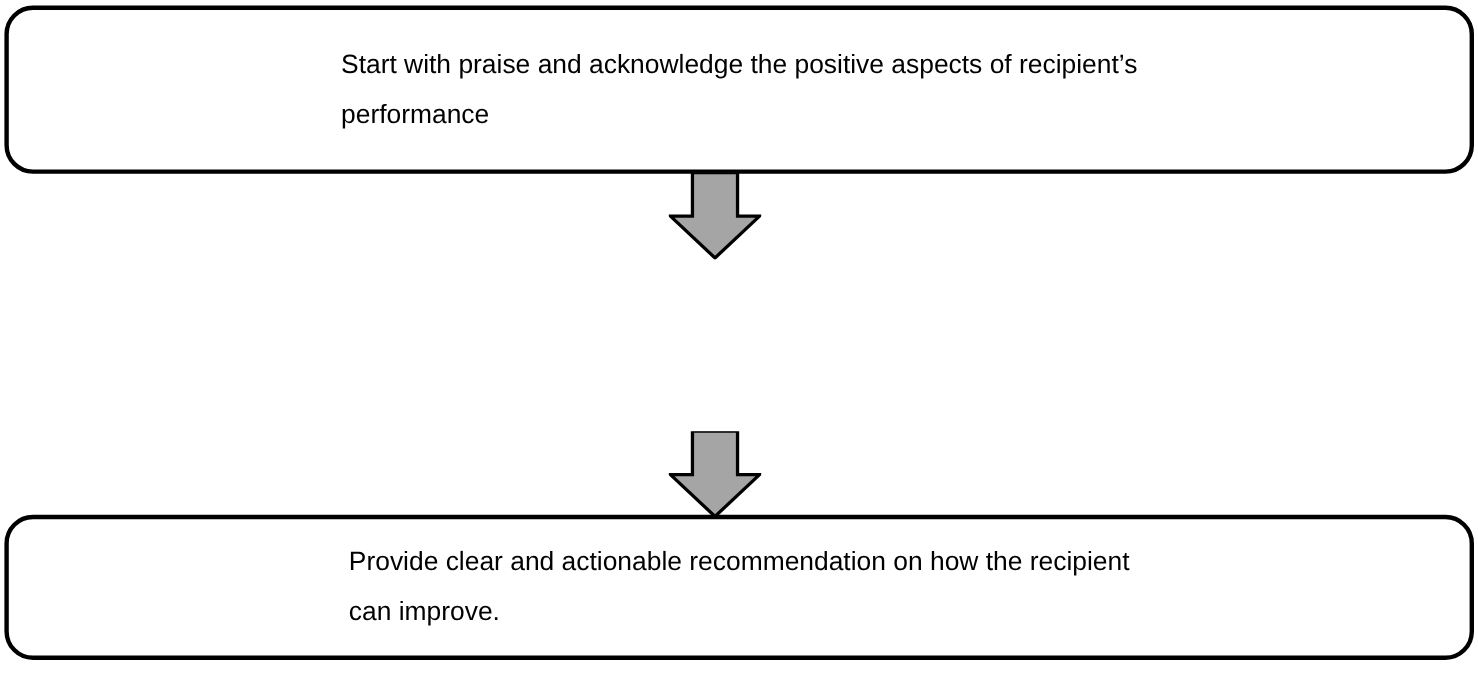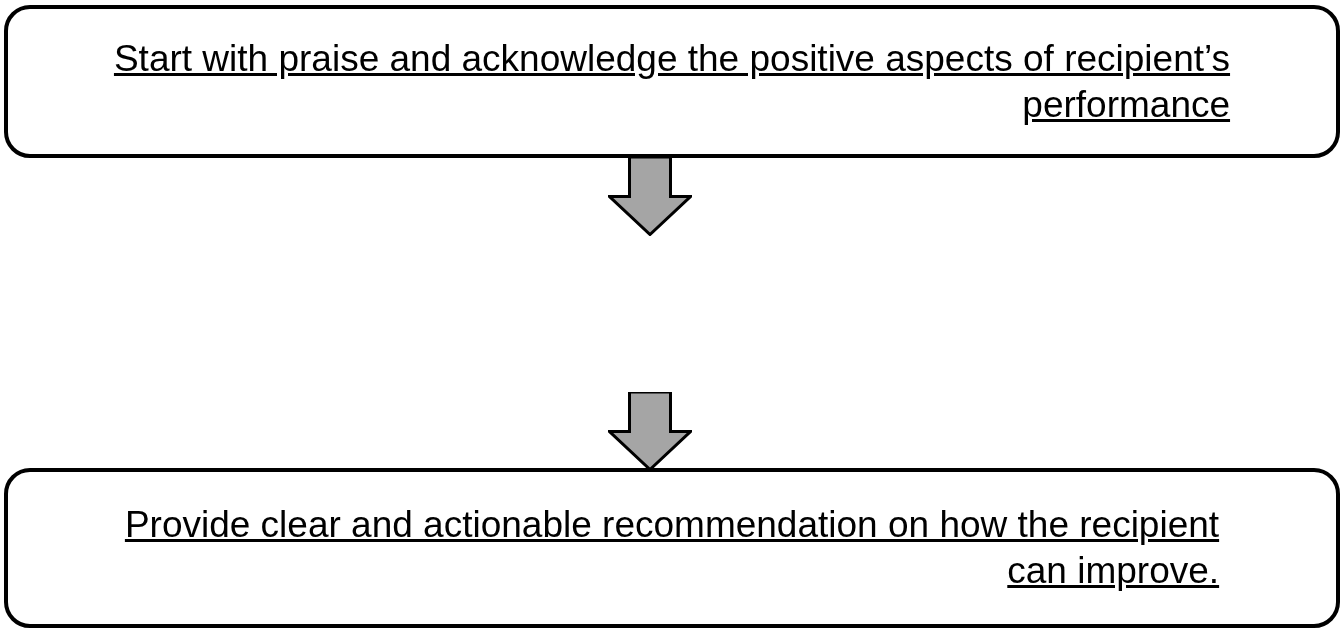--- a/index.html
+++ b/index.html
@@ -22,29 +22,28 @@
     box-sizing: border-box;
     border: 4px solid var(--box-border, #000000);
     border-radius: 26px;
     background: var(--box-fill, #ffffff);
     display: flex;
     align-items: center;
     justify-content: center;
   }
   .flow-box-1 { top: 5px;   height: 153px; }
   .flow-box-2 { top: 235px; height: 158px; }
-  .flow-box-3 { top: 468px; height: 160px; }
+  .flow-box-3 { top: 468px; height: 132px; }
   .flow-text {
     color: var(--text, #000000);
-    font-size: 37px;
+    font-size: 24px;
     line-height: 46px;
-    text-align: right;
+    text-align: left;
     white-space: pre-line;
     padding: 0 20px;
-    text-decoration: underline;
   }
   .down-arrow {
     position: absolute;
     left: 608px;
     width: 84px;
     height: 79px;
     display: block;
   }
   .down-arrow-1 { top: 157px; }
   .down-arrow-2 { top: 392px; }

